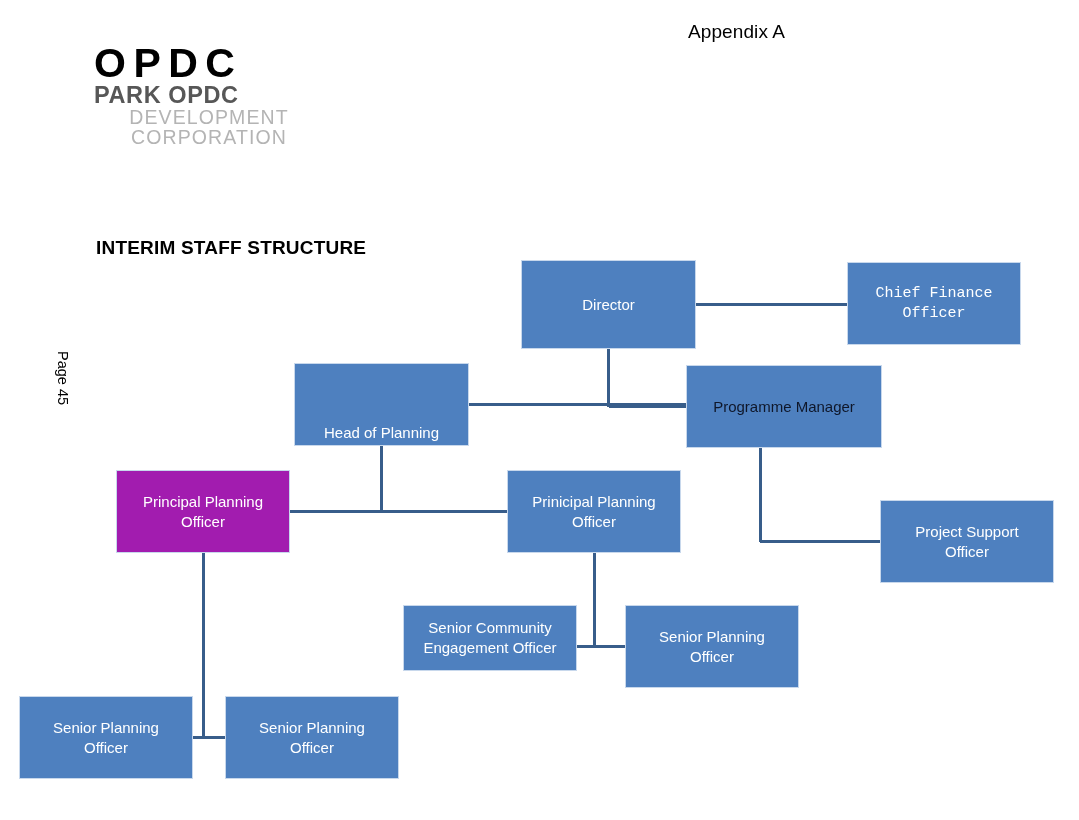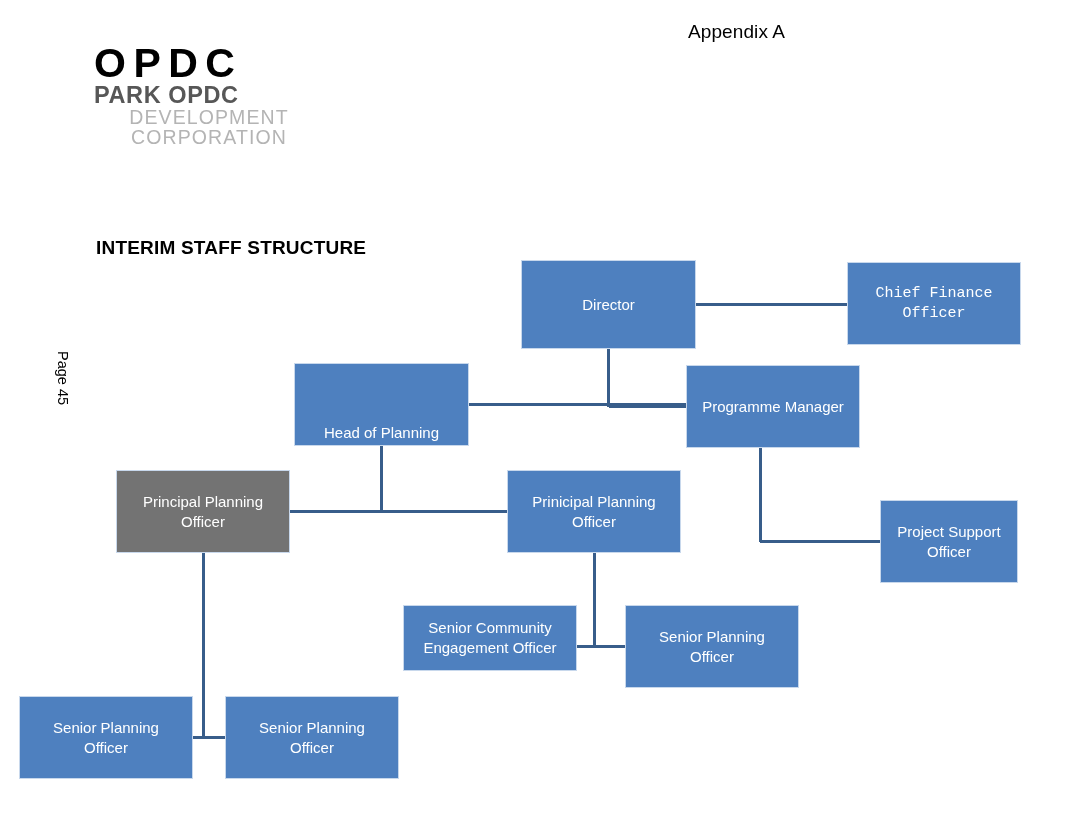--- a/index.html
+++ b/index.html
@@ -148,26 +148,26 @@
       <div class="conn conn-h" style="left: 760px; top: 540px; width: 120px; background: rgb(56, 93, 138);"></div>
       <div class="conn conn-v" style="left: 592.5px; top: 553px; height: 93.5px; background: rgb(56, 93, 138);"></div>
       <div class="conn conn-h" style="left: 577px; top: 645px; width: 17px; background: rgb(56, 93, 138);"></div>
       <div class="conn conn-h" style="left: 577px; top: 645px; width: 48px; background: rgb(56, 93, 138);"></div>
       <div class="conn conn-v" style="left: 201.5px; top: 553px; height: 184.5px; background: rgb(56, 93, 138);"></div>
       <div class="conn conn-h" style="left: 193px; top: 736px; width: 10px; background: rgb(56, 93, 138);"></div>
       <div class="conn conn-h" style="left: 193px; top: 736px; width: 32px; background: rgb(56, 93, 138);"></div>
       <div class="node" style="left: 521px; top: 260px; width: 175px; height: 89px; background: rgb(78, 128, 191); color: rgb(255, 255, 255);"><span>Director</span></div>
       <div class="node" style="left: 847px; top: 262px; width: 174px; height: 83px; background: rgb(78, 128, 191); color: rgb(255, 255, 255); font-family: Liberation Mono, monospace;"><span>Chief Finance Officer</span></div>
       <div class="node" style="left: 294px; top: 363px; width: 175px; height: 83px; background: rgb(78, 128, 191); color: rgb(255, 255, 255); align-items: flex-end;"><span>Head of Planning</span></div>
-      <div class="node" style="left: 686px; top: 365px; width: 174px; height: 83px; background: rgb(78, 128, 191); color: #ffffff;"><span>Programme Manager</span></div>
-      <div class="node" style="left: 116px; top: 470px; width: 174px; height: 83px; background: #737373; color: rgb(255, 255, 255);"><span>Principal Planning
+      <div class="node" style="left: 686px; top: 365px; width: 196px; height: 83px; background: rgb(78, 128, 191); color: #0f172a;"><span>Programme Manager</span></div>
+      <div class="node" style="left: 116px; top: 470px; width: 174px; height: 83px; background: #a21caf; color: rgb(255, 255, 255);"><span>Principal Planning
 Officer</span></div>
       <div class="node" style="left: 507px; top: 470px; width: 174px; height: 83px; background: rgb(78, 128, 191); color: rgb(255, 255, 255);"><span>Prinicipal Planning
 Officer</span></div>
-      <div class="node" style="left: 880px; top: 500px; width: 138px; height: 83px; background: rgb(78, 128, 191); color: rgb(255, 255, 255);"><span>Project Support
+      <div class="node" style="left: 880px; top: 500px; width: 174px; height: 83px; background: rgb(78, 128, 191); color: rgb(255, 255, 255);"><span>Project Support
 Officer</span></div>
       <div class="node" style="left: 403px; top: 605px; width: 174px; height: 66px; background: rgb(78, 128, 191); color: rgb(255, 255, 255);"><span>Senior Community
 Engagement Officer</span></div>
       <div class="node" style="left: 625px; top: 605px; width: 174px; height: 83px; background: rgb(78, 128, 191); color: rgb(255, 255, 255);"><span>Senior Planning
 Officer</span></div>
       <div class="node" style="left: 19px; top: 696px; width: 174px; height: 83px; background: rgb(78, 128, 191); color: rgb(255, 255, 255);"><span>Senior Planning
 Officer</span></div>
       <div class="node" style="left: 225px; top: 696px; width: 174px; height: 83px; background: rgb(78, 128, 191); color: rgb(255, 255, 255);"><span>Senior Planning
 Officer</span></div>
     </div>

